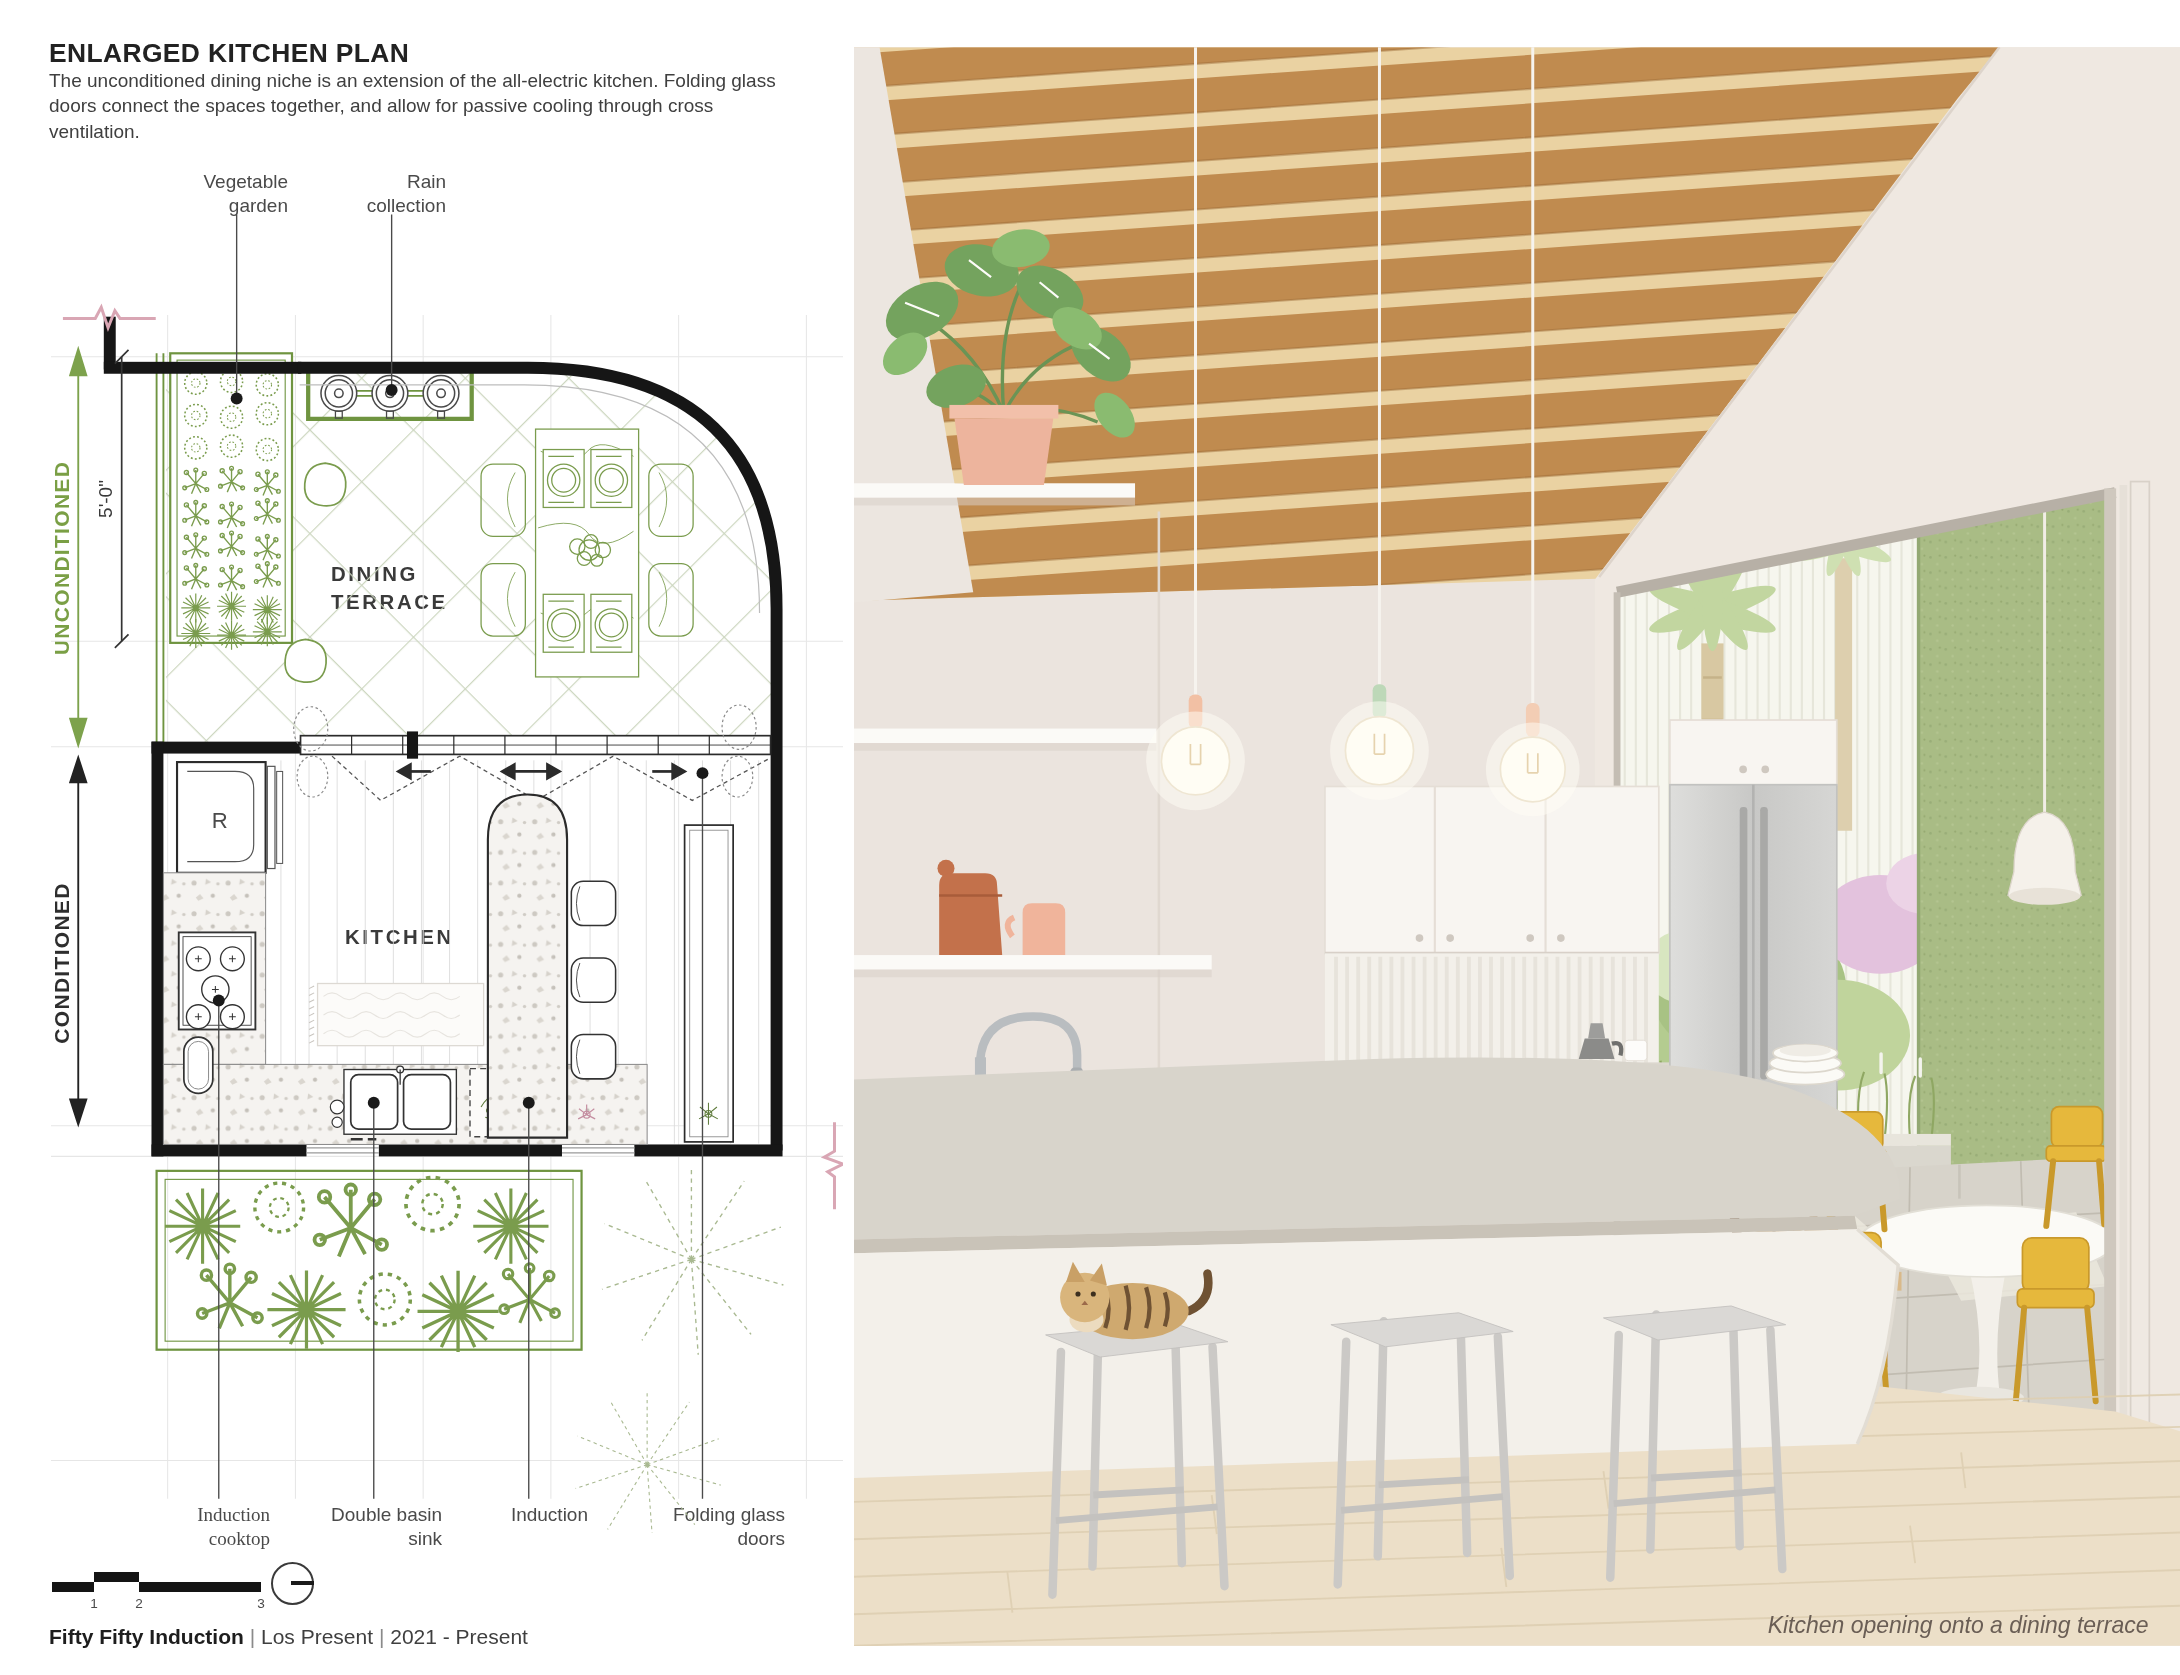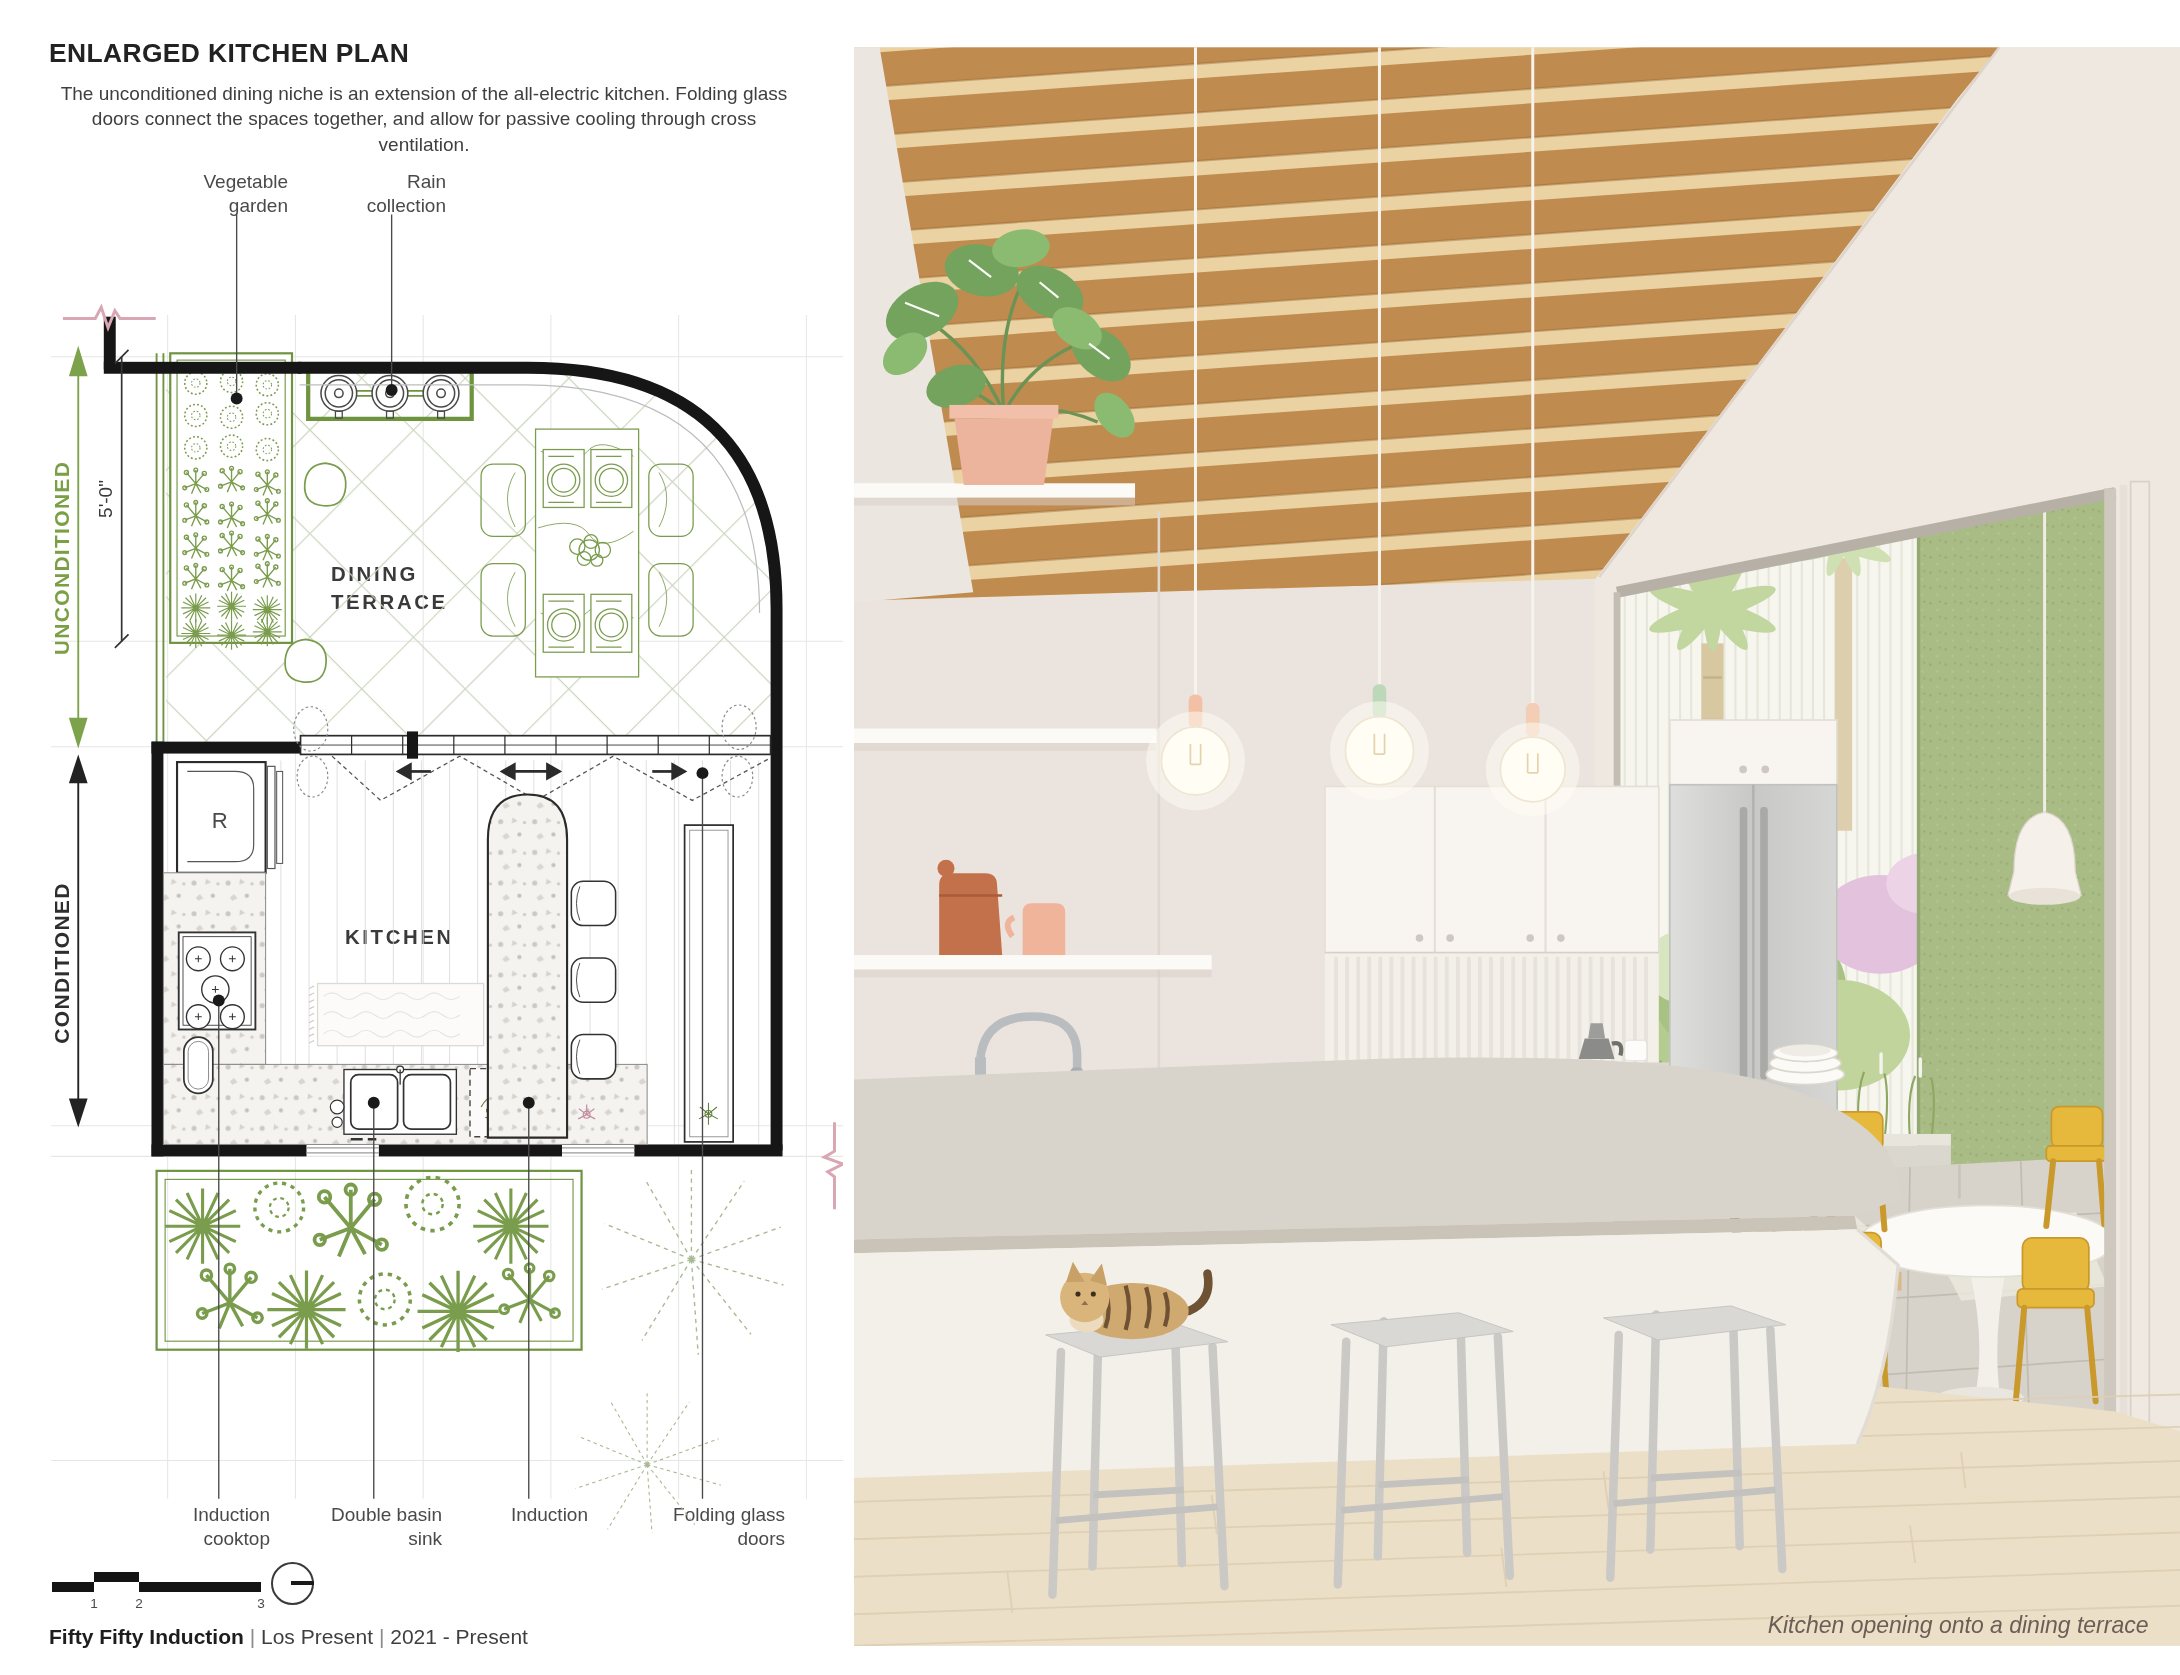--- a/index.html
+++ b/index.html
@@ -19,33 +19,33 @@
   .t-footer b{color:#1d1d1d;}
   .seg{position:absolute;background:#141414;height:10.2px;}
   svg text{font-family:"Liberation Sans",sans-serif;}
 </style>
 </head>
 <body>
 
 <div id="page">
 
   <div class="abs t-title" style="left:49px;top:38px;">ENLARGED KITCHEN PLAN</div>
-  <div class="abs t-body" style="left:49px;top:81px;width:750px;text-align:center;">The unconditioned dining niche is an extension of the all-electric kitchen. Folding glass doors connect the spaces together, and allow for passive cooling through cross ventilation.</div>
+  <div class="abs t-body" style="left:49px;top:68px;width:750px;">The unconditioned dining niche is an extension of the all-electric kitchen. Folding glass doors connect the spaces together, and allow for passive cooling through cross ventilation.</div>
 
   <div class="abs t-callout" style="left:186px;top:170px;width:102px;">Vegetable garden</div>
   <div class="abs t-callout" style="left:344px;top:170px;width:102px;">Rain collection</div>
 
   <div class="abs t-vert t-zone-g" style="left:62px;top:558px;">UNCONDITIONED</div>
   <div class="abs t-vert t-zone-k" style="left:62px;top:963px;">CONDITIONED</div>
   <div class="abs t-vert t-dim" style="left:106px;top:499px;">5'-0"</div>
 
   <div class="abs t-room" style="left:331px;top:560px;width:170px;">DINING TERRACE</div>
   <div class="abs t-room" style="left:345px;top:923px;width:170px;">KITCHEN</div>
 
-  <div class="abs t-callout" style="left:168px;top:1503px;width:102px;">Induction cooktop</div>
+  <div class="abs t-callout" style="left:168px;top:1503px;width:102px;font-family:Liberation Serif, serif;">Induction cooktop</div>
   <div class="abs t-callout" style="left:314px;top:1503px;width:128px;">Double basin sink</div>
   <div class="abs t-callout" style="left:469px;top:1503px;width:119px;">Induction</div>
   <div class="abs t-callout" style="left:646px;top:1503px;width:119px;margin-left:20px;">Folding glass doors</div>
 
   <svg class="abs" style="left:51px;top:170px;" width="792" height="1363" viewBox="0 0 930 1600">
     <defs>
       <pattern id="tiles" width="86" height="86" patternUnits="userSpaceOnUse" patternTransform="rotate(45)">
         <path d="M0,.7H86 M.7,0V86" stroke="#ccd6bf" stroke-width="1.4"></path>
       </pattern>
       <pattern id="tz" width="40" height="36" patternUnits="userSpaceOnUse">

